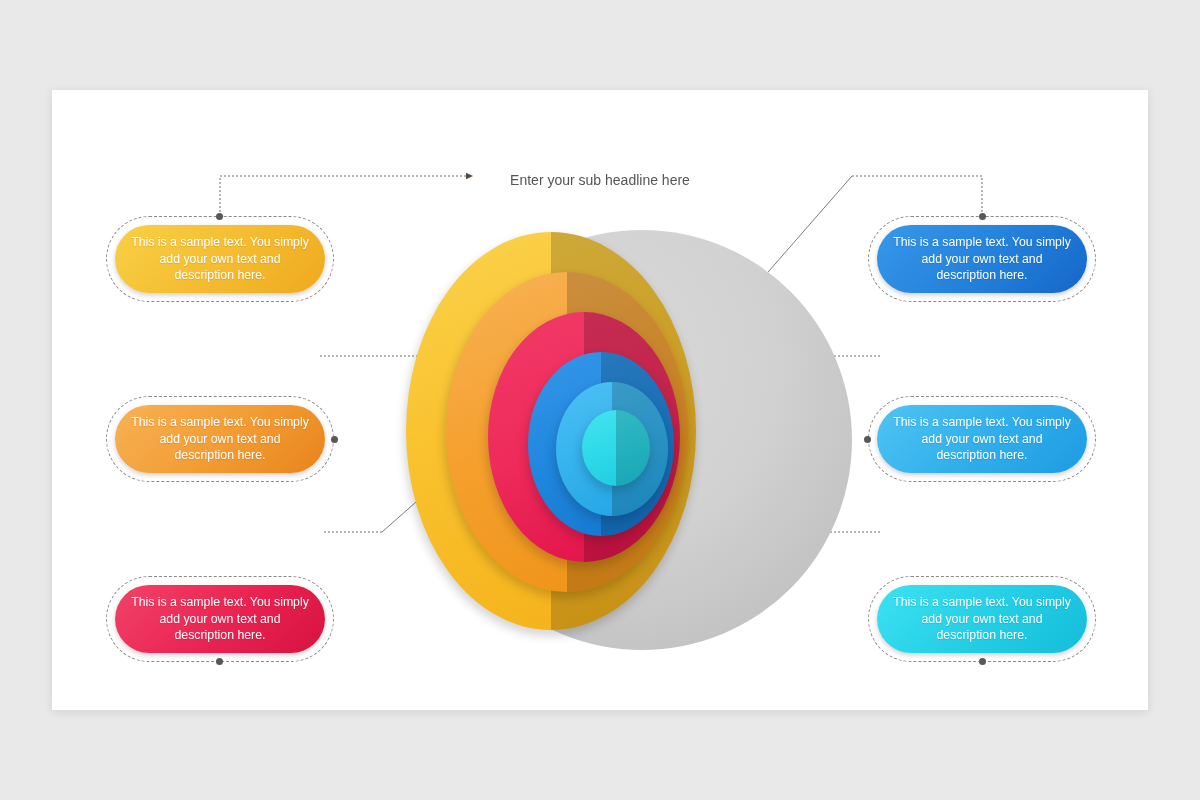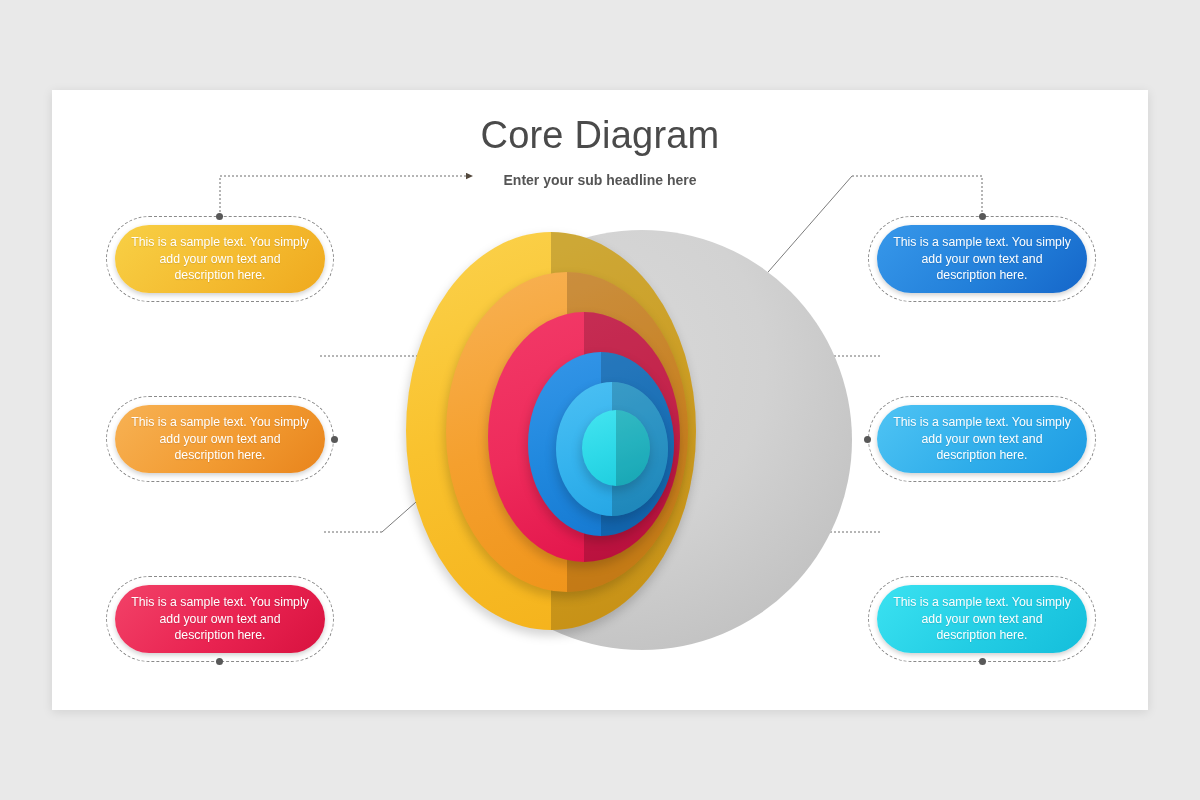--- a/index.html
+++ b/index.html
@@ -18,21 +18,21 @@
   }
   #page-title {
     position: absolute; left: 0; top: 24px; width: 100%;
     text-align: center;
     font-size: 38px; font-weight: 400; color: #4a4a4a;
     letter-spacing: 0.2px;
   }
   #page-subtitle {
     position: absolute; left: 0; top: 82px; width: 100%;
     text-align: center;
-    font-size: 14px; font-weight: 700; color: #555555;
+    font-size: 14px; font-weight: 400; color: #555555;
   }
 
   
   #diagram {
     position: absolute;
     left: 330px; top: 120px;
     width: 500px; height: 460px;
   }
   .ring {
     position: absolute;
@@ -89,21 +89,20 @@
     border-radius: 50%;
     background: #585858;
   }
   svg.links { position: absolute; left: 0; top: 0; width: 1096px; height: 620px; pointer-events: none; }
 </style>
 </head>
 <body>
 
 <div id="slide">
 
-  <div id="page-title">Core Diagram</div>
   <div id="page-subtitle">Enter your sub headline here</div>
 
   <svg class="links" viewBox="0 0 1096 620">
     <defs>
       <marker id="ah" markerWidth="7" markerHeight="7" refX="6" refY="3.2" orient="auto">
         <path d="M0,0 L7,3.2 L0,6.4 z" fill="#53483c"></path>
       </marker>
     </defs>
 
     <g>

